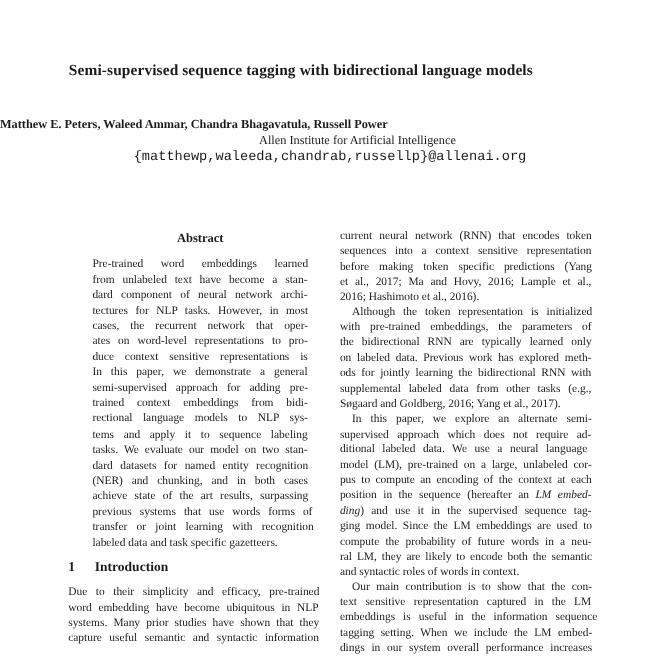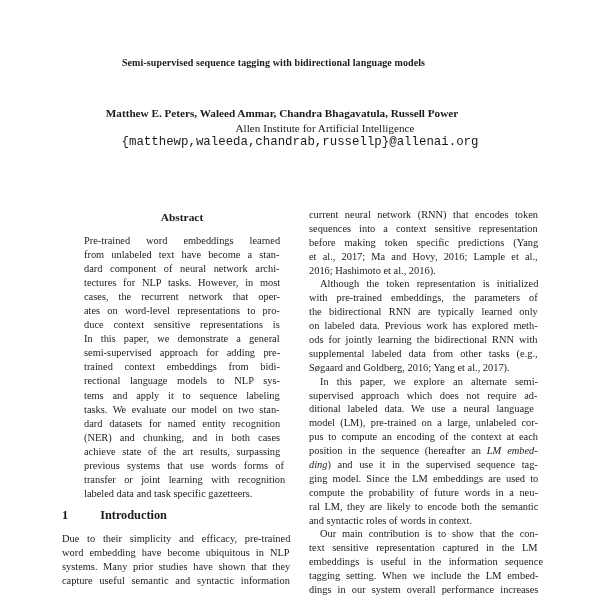--- a/index.html
+++ b/index.html
@@ -7,26 +7,26 @@
     width: 600px; height: 600px;
     background: #ffffff;
     font-family: "Liberation Serif", "DejaVu Serif", serif;
     color: #1b1b1b;
     overflow: hidden;
   }
   .page { position: absolute; left: 0; top: 0; width: 600px; height: 600px; background: #ffffff; }
 
   .paper-title {
     position: absolute; top: 57px; left: 0; width: 547px;
-    text-align: center; font-size: 10px; font-weight: 700;
+    text-align: center; font-size: 14px; font-weight: 700;
     letter-spacing: 0.1px;
   }
   .paper-authors {
     position: absolute; top: 107px; left: 0; width: 564px;
-    text-align: center; font-size: 11.2px; font-weight: 700;
+    text-align: left; font-size: 11.2px; font-weight: 700;
   }
   .paper-affiliation {
     position: absolute; top: 121.5px; left: 0; width: 600px;
     text-align: center; font-size: 11.2px; padding-left: 25px;
   }
   .paper-email {
     position: absolute; top: 135px; left: 0; width: 600px;
     text-align: center;
     font-family: "Liberation Mono", "DejaVu Sans Mono", monospace;
     font-size: 12.4px;
@@ -37,21 +37,21 @@
 
   .abstract-heading {
     margin-left: 22px; width: 196px;
     text-align: center; font-weight: 700; font-size: 11.4px;
     margin-bottom: 11px;
   }
   .abstract-body { margin-left: 22px; width: 196px; font-size: 10.4px; }
   .abstract-body .ln { height: 14.05px; line-height: 14.05px; }
 
   .section-heading { margin-top: 7px; margin-bottom: 9px; font-size: 12.3px; font-weight: 700; }
-  .section-heading .sec-title { margin-left: 32px; }
+  .section-heading .sec-title { margin-left: 18px; }
 
   .intro-body { width: 228px; font-size: 10.4px; }
   .intro-body .ln { height: 14.2px; line-height: 14.2px; }
 
   .col-body { width: 229px; font-size: 10.4px; }
   .col-body .ln { height: 13.9px; line-height: 13.9px; }
 
   .ln { white-space: nowrap; }
   .ln > span { display: inline-block; }
   .ln.ind { padding-left: 11px; }

